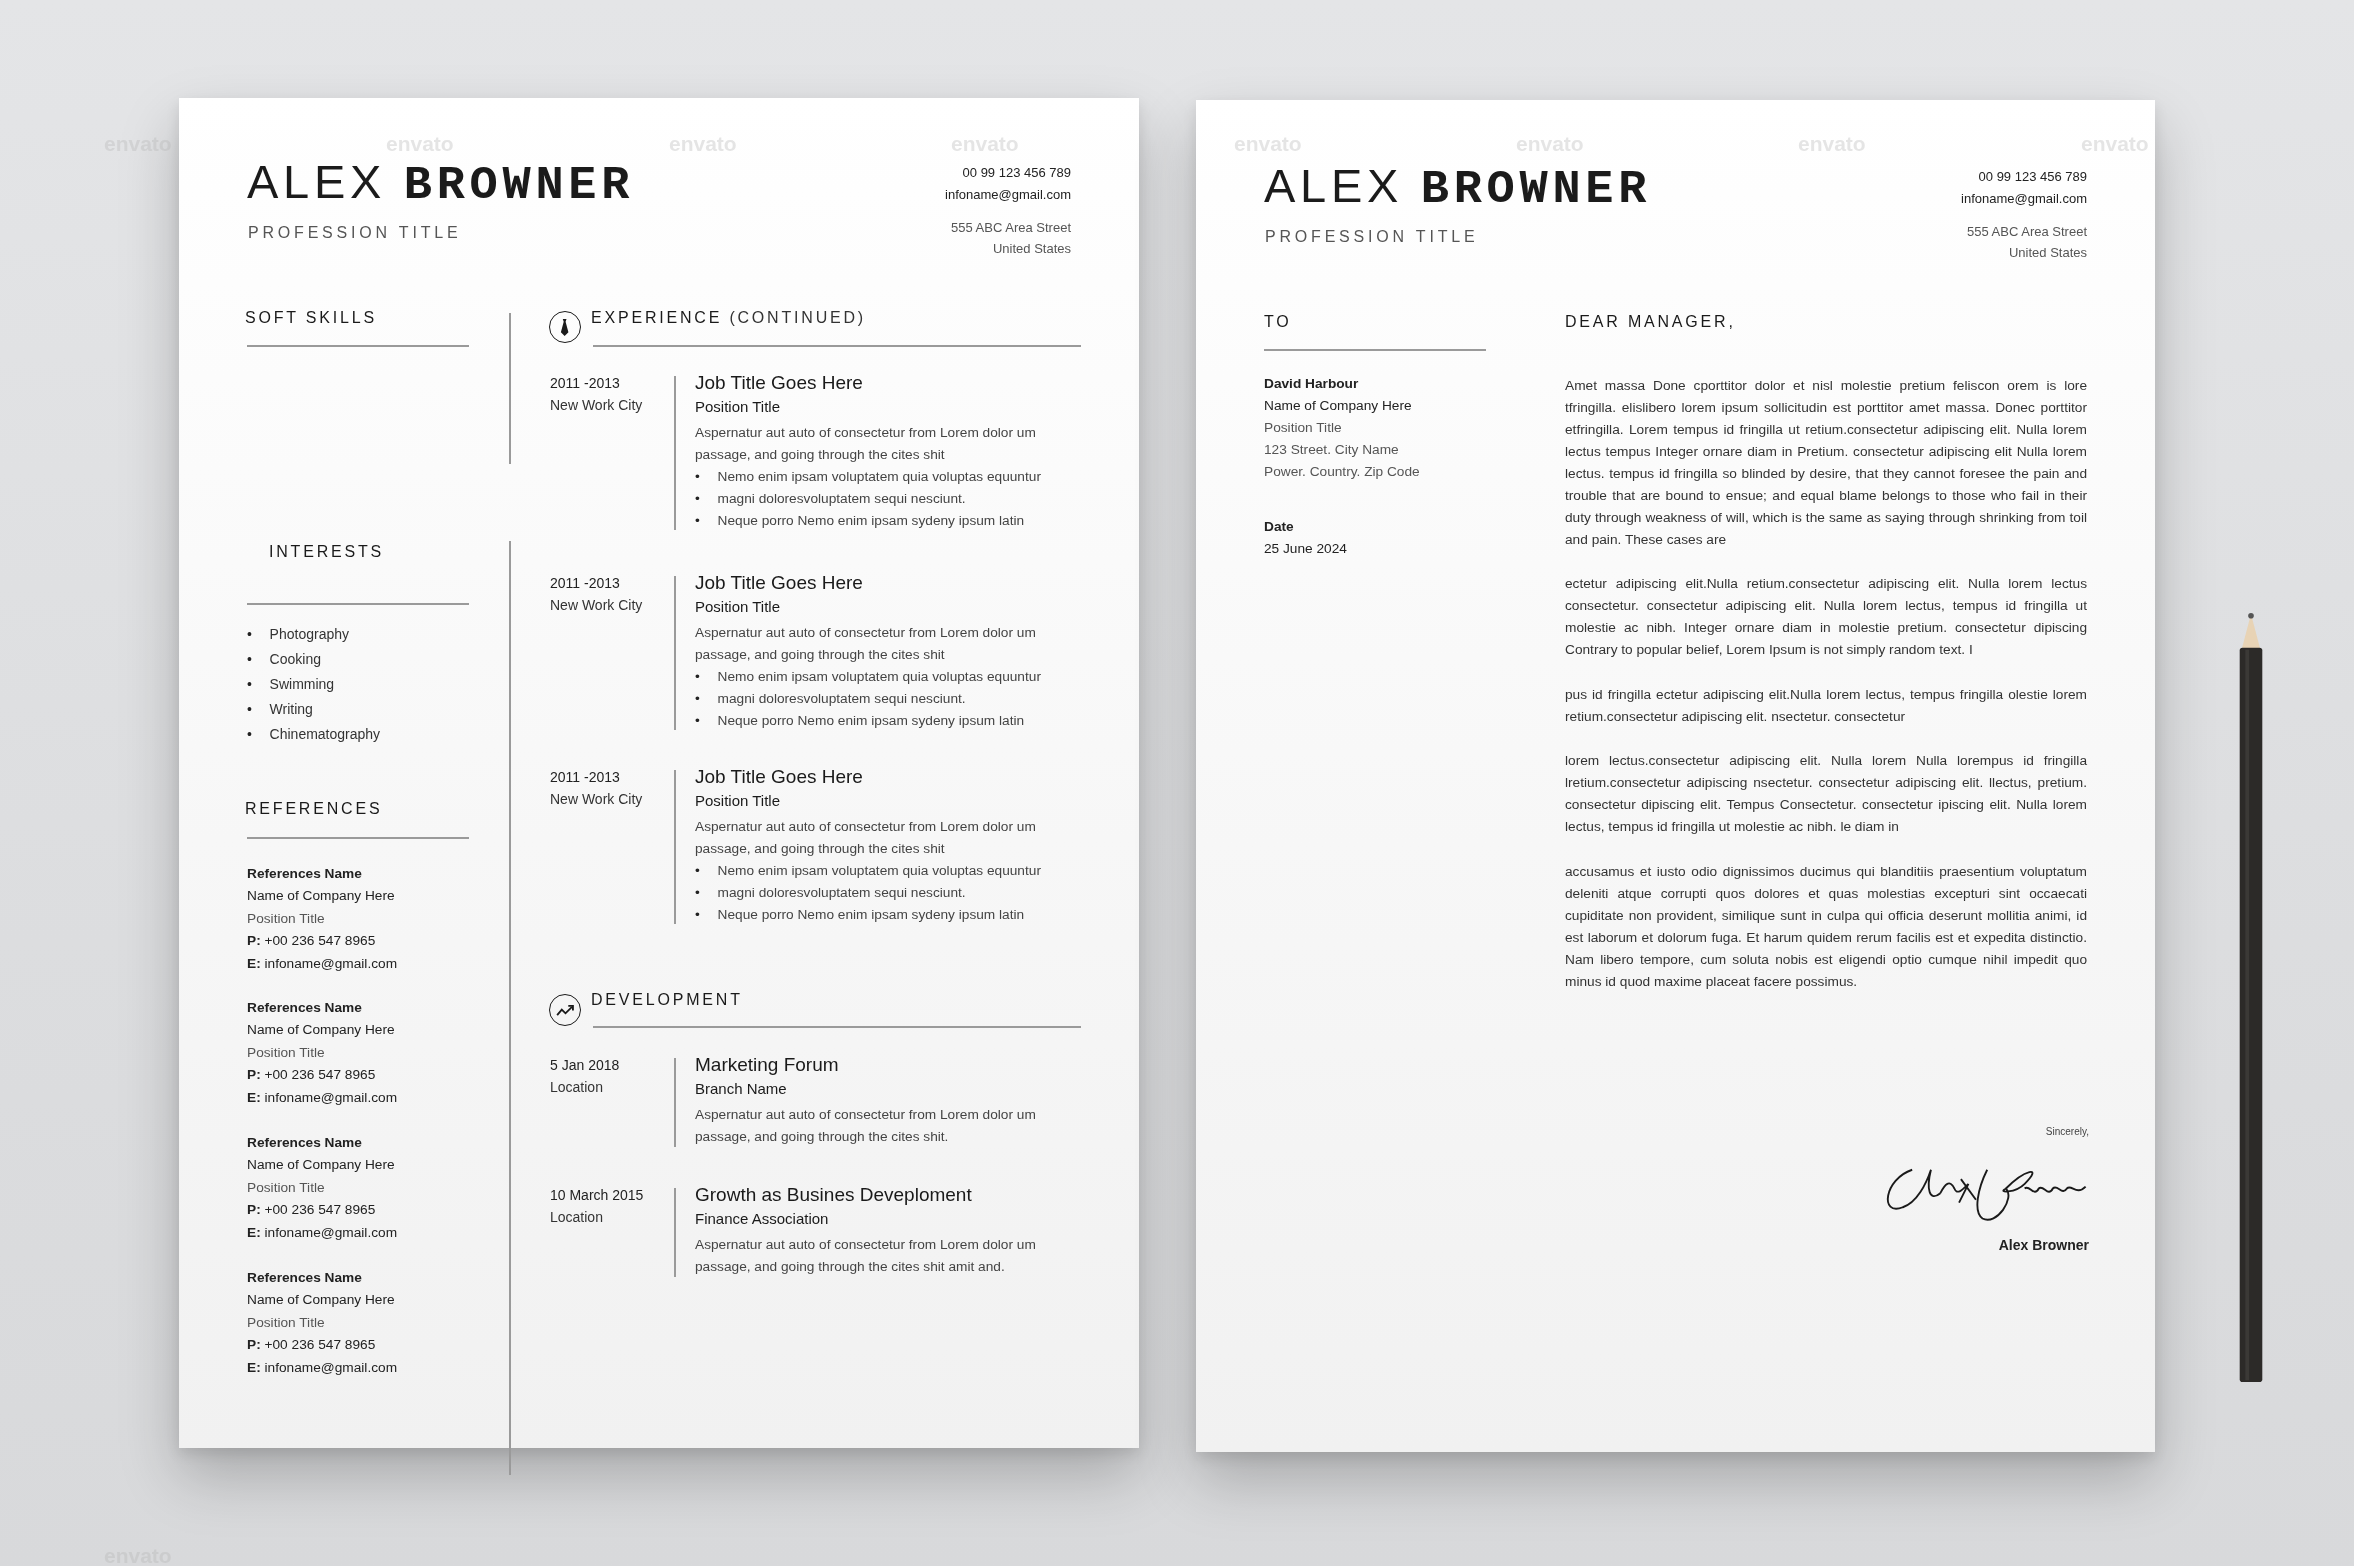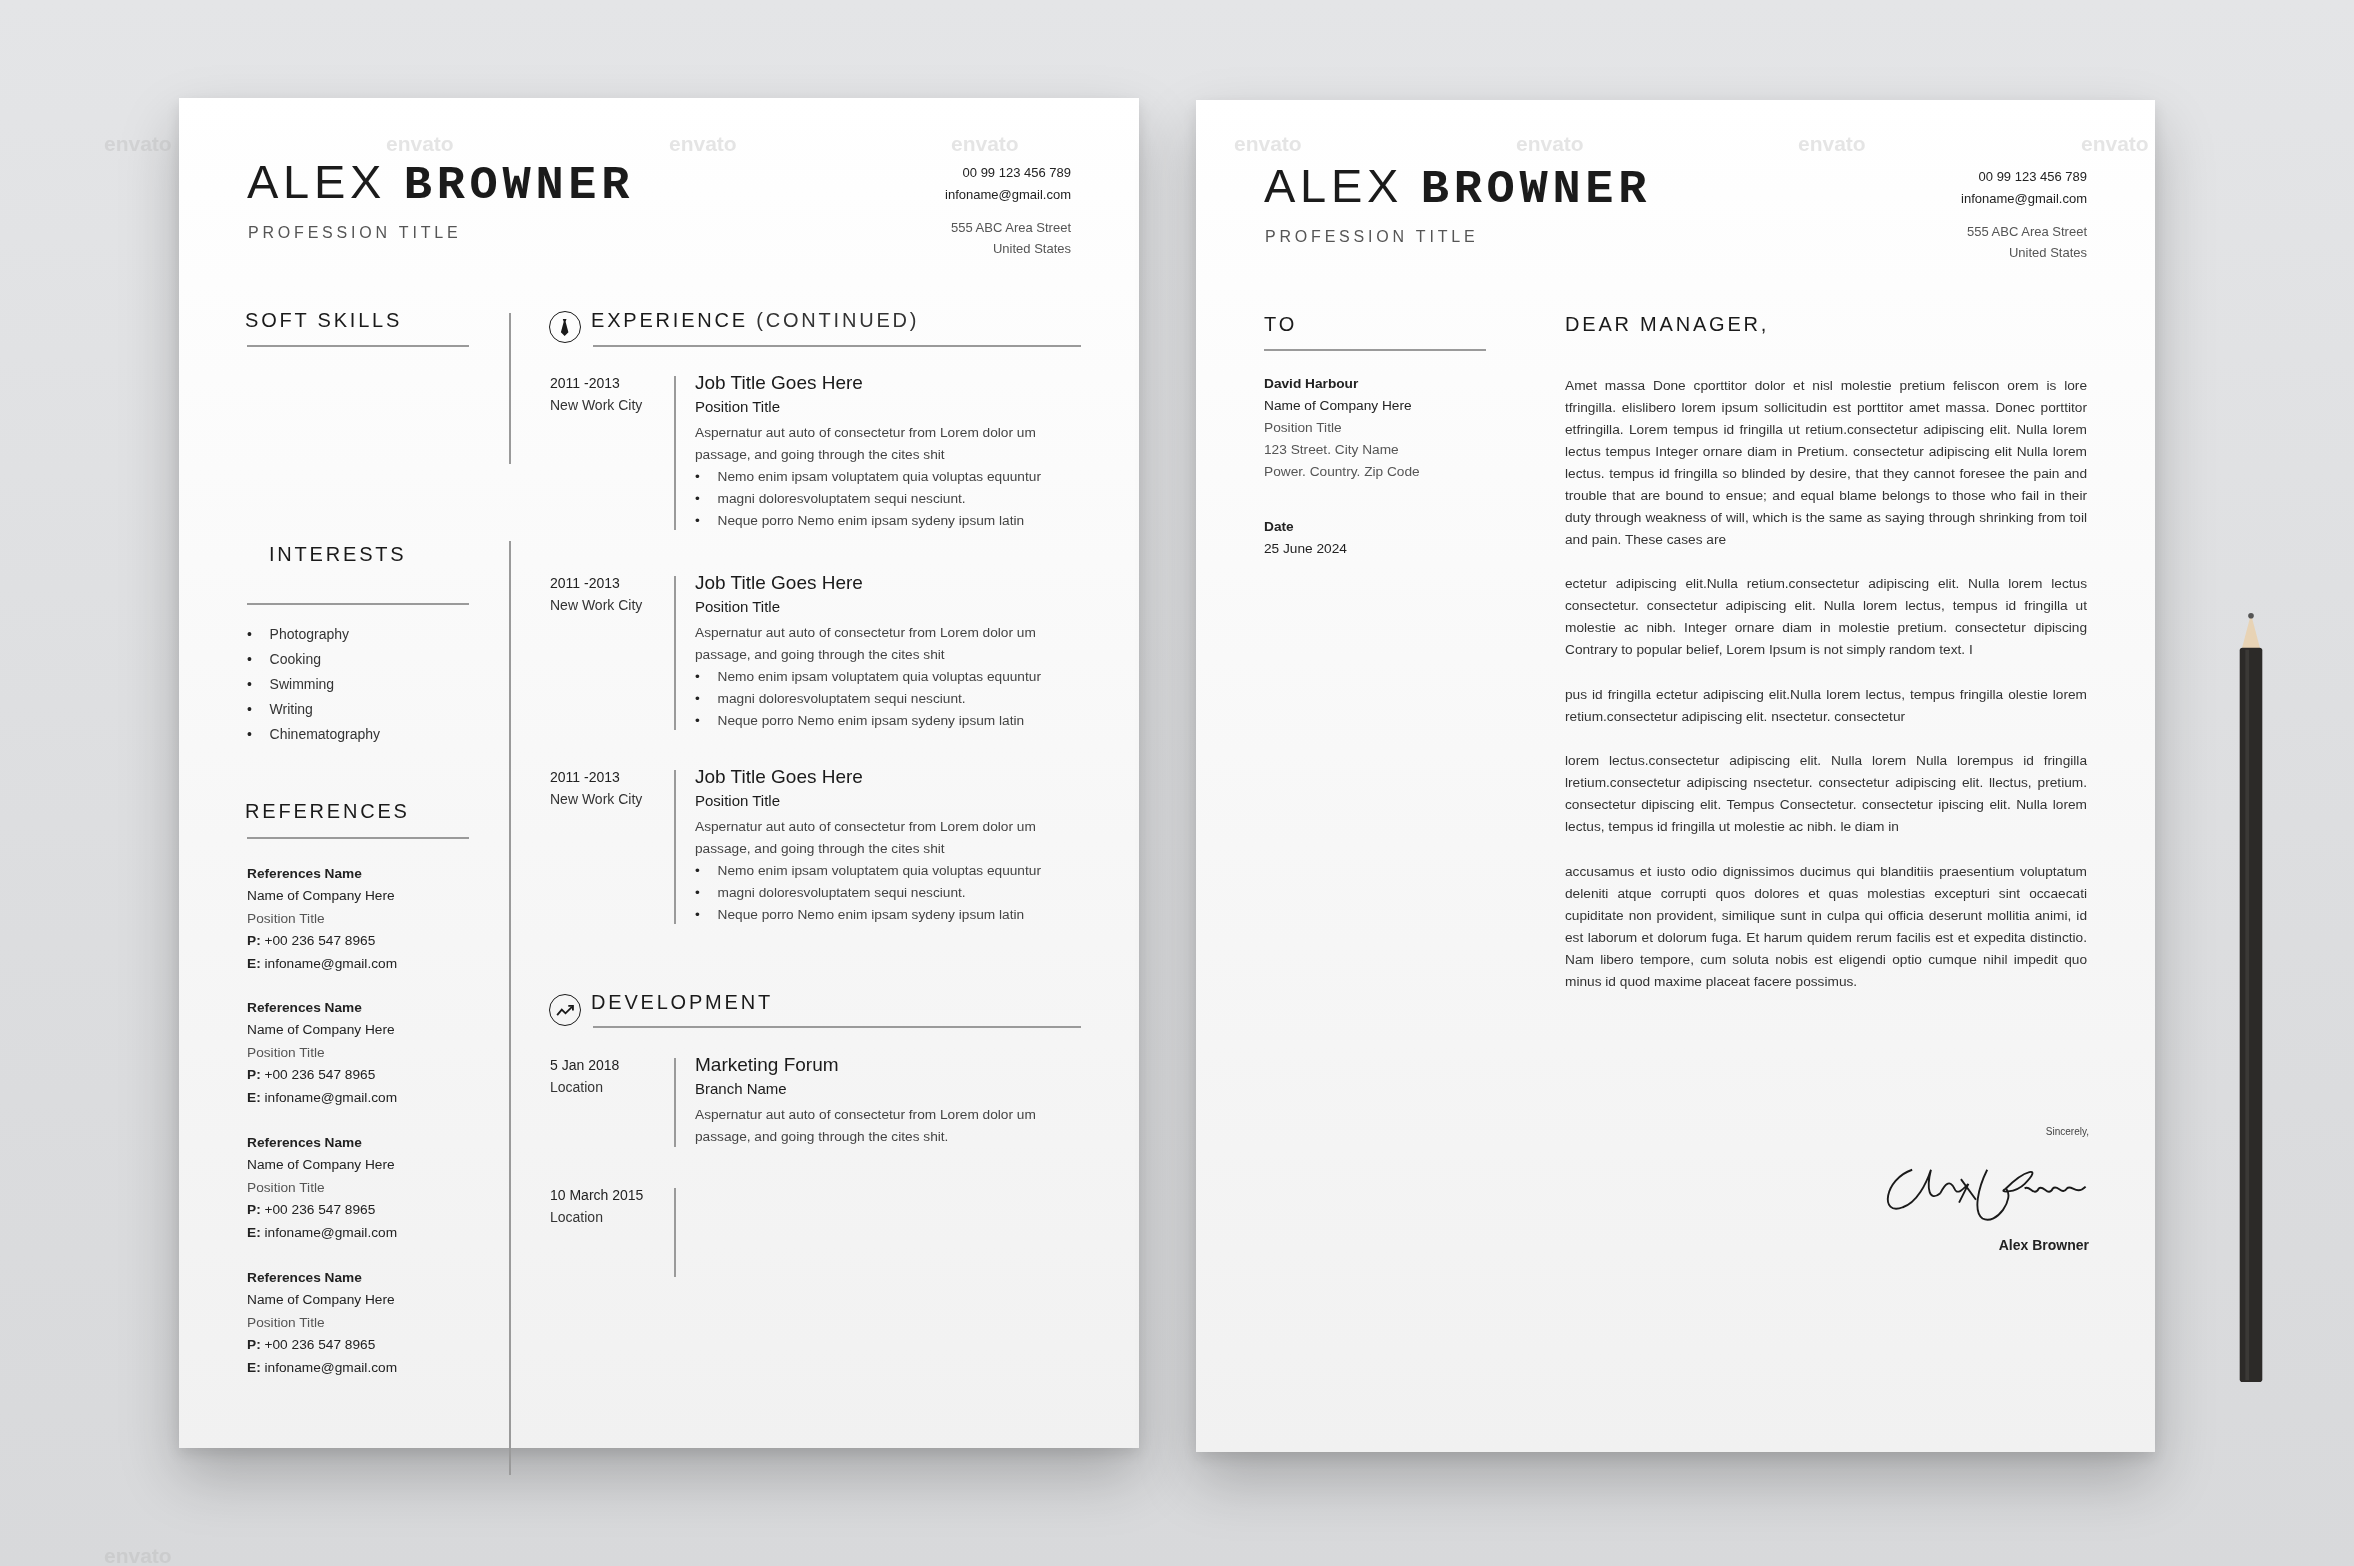--- a/index.html
+++ b/index.html
@@ -18,21 +18,21 @@
   #resume { left: 179px; top: 98px; width: 960px; height: 1350px; }
   #letter { left: 1196px; top: 100px; width: 959px; height: 1352px; }
 
   .name { position: absolute; font-size: 47px; letter-spacing: 4.7px; color: #1b1b1b; white-space: nowrap; }
   .name .first { font-weight: 300; }
   .name .last { font-weight: 700; font-family: Liberation Mono, monospace; }
   .prof { position: absolute; font-size: 16px; letter-spacing: 3.8px; color: #555; white-space: nowrap; }
   .contact { position: absolute; text-align: right; font-size: 13px; color: #222; line-height: 21.7px; }
   .contact .addr { color: #555; margin-top: 11.3px; }
 
-  .sec-title { position: absolute; font-size: 20px; letter-spacing: 2.8px; color: #1a1a1a; white-space: nowrap; }
+  .sec-title { position: absolute; font-size: 16px; letter-spacing: 2.8px; color: #1a1a1a; white-space: nowrap; }
   .sec-title .light { font-weight: 300; color: #333; }
   .rule { position: absolute; height: 1.9px; background: #9a9a9a; }
   .vline { position: absolute; width: 1.9px; background: #9a9a9a; }
 
   .blist { position: absolute; list-style: none; font-size: 14px; color: #333; }
   .blist li { height: 25px; line-height: 25px; position: relative; padding-left: 22.6px; white-space: nowrap; }
   .blist li::before { content: "•"; position: absolute; left: 0; color: #222; }
 
   .ref { position: absolute; font-size: 13.7px; line-height: 22.4px; color: #222; white-space: nowrap; }
   .ref .rn { font-weight: 700; }
@@ -204,20 +204,25 @@
     <div class="jt">Marketing Forum</div>
     <div class="pt">Branch Name</div>
     <div class="desc">Aspernatur aut auto of consectetur from Lorem dolor um passage, and going through the cites shit.</div>
   </div>
 
   <div class="entry-left" style="left:371px; top:1087px;">
     <div>10 March 2015</div>
     <div class="sub">Location</div>
   </div>
   <div class="vline" style="left:495px; top:1090px; height:89px;"></div>
+  <div class="entry-right" style="left:516px; top:1085px;">
+    <div class="jt">Growth as Busines Deveploment</div>
+    <div class="pt">Finance Association</div>
+    <div class="desc">Aspernatur aut auto of consectetur from Lorem dolor um passage, and going through the cites shit amit and.</div>
+  </div>
 </div>
 
 <div class="page" id="letter">
 
   <div class="name" style="left:68px; top:58px;">
     <span class="first">ALEX</span>
     <span class="last">BROWNER</span>
   </div>
   <div class="prof" style="left:69px; top:128px;">PROFESSION TITLE</div>
 

